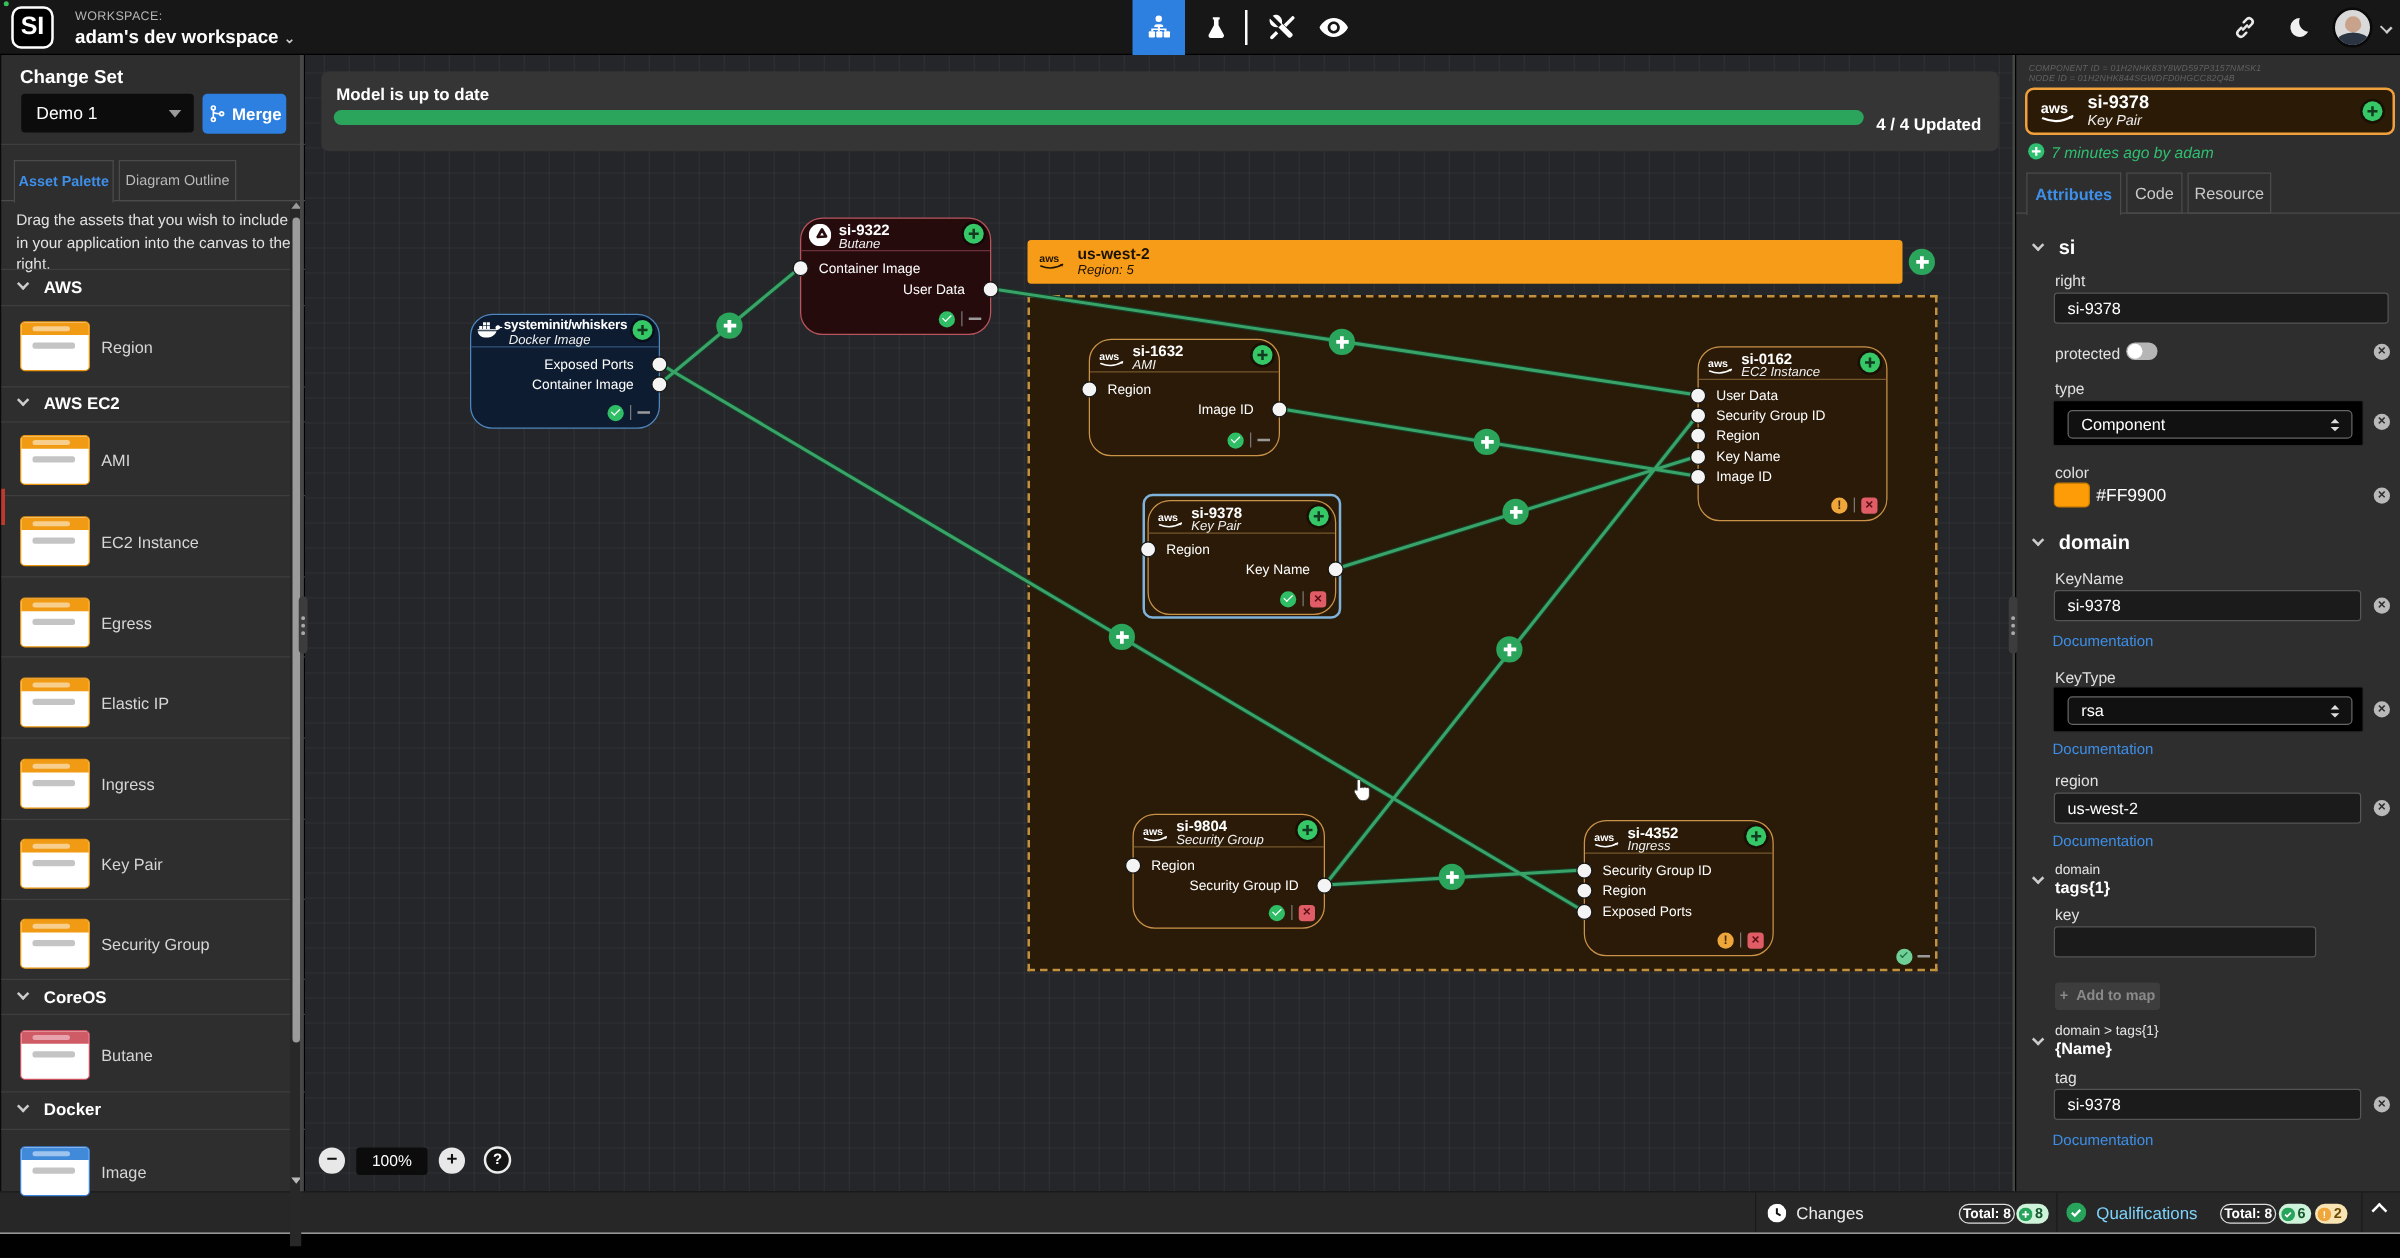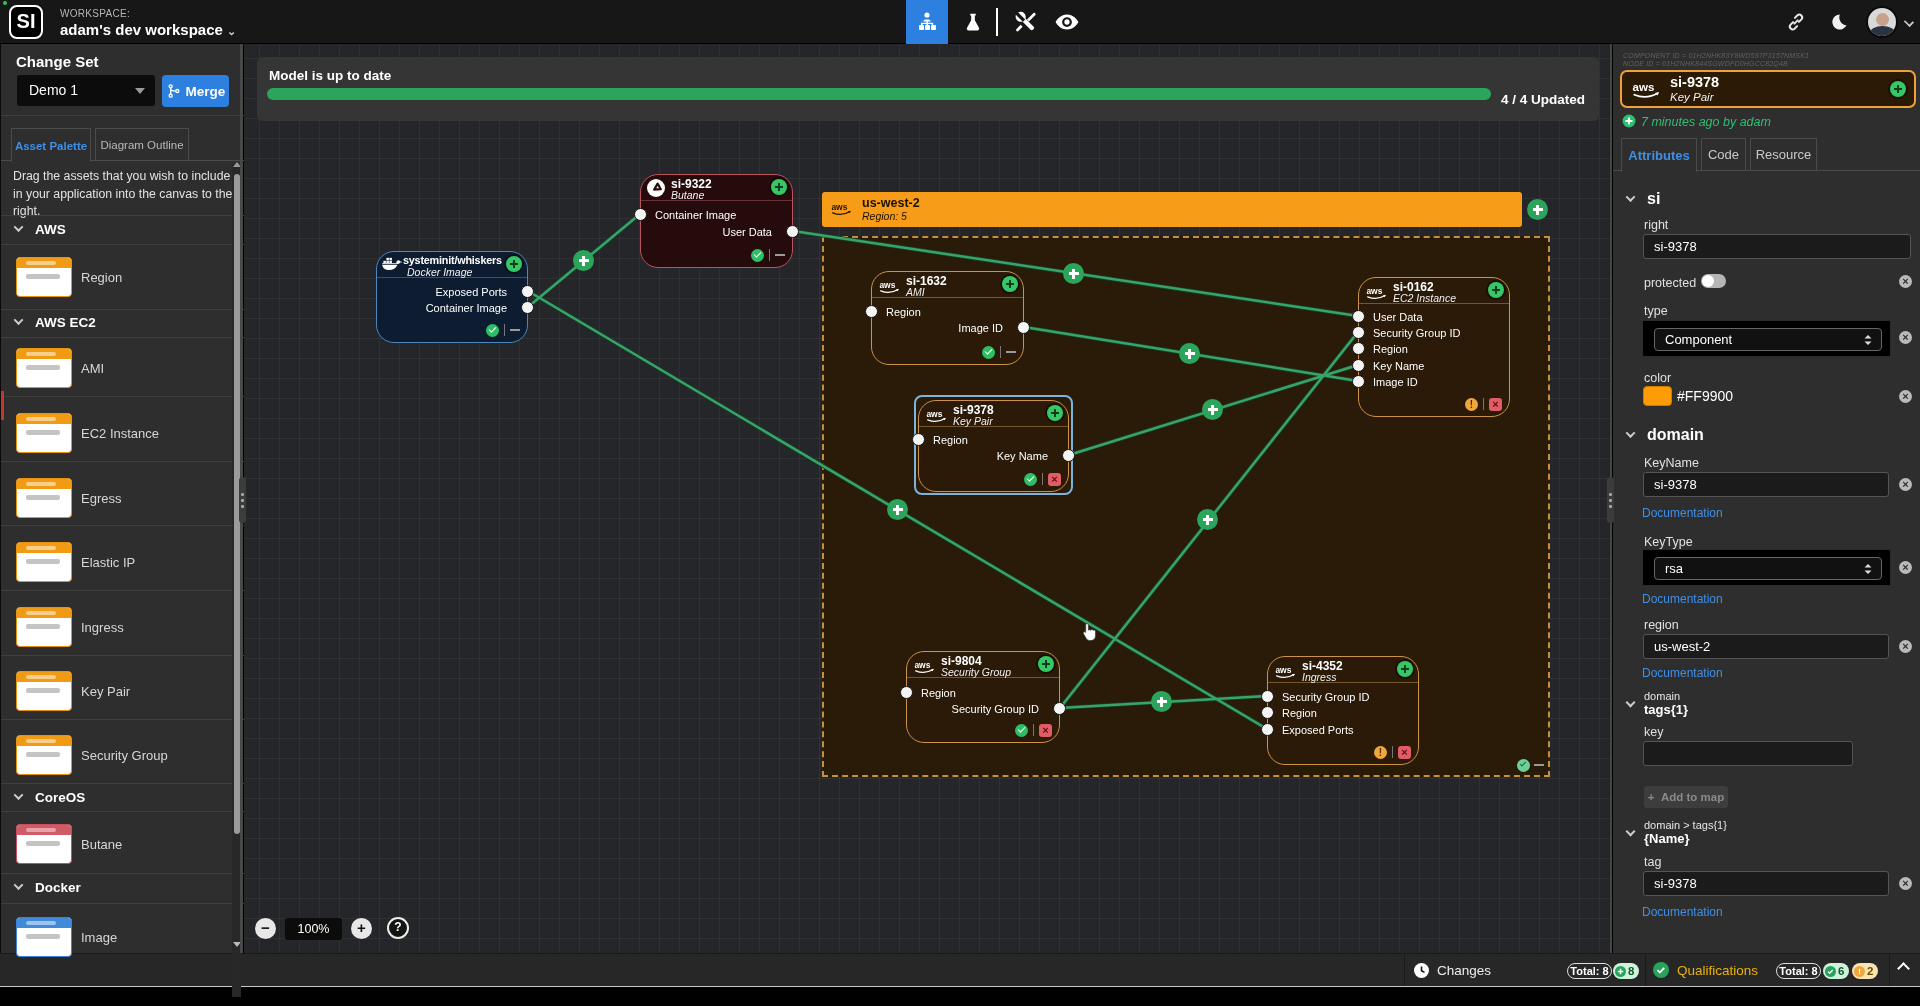--- a/index.html
+++ b/index.html
@@ -582,21 +582,21 @@
           <circle cx="7" cy="7" r="7" fill="#27A35B"></circle>
           <path d="M3.5 7h7M7 3.5v7" stroke="#fff" stroke-width="1.8"></path>
         </svg>
         <span style="margin-left:2px;">8</span>
   </div>
   <div class="bvdiv" style="left:1645px;"></div>
   <svg style="position:absolute;left:1653px;top:8px;" width="16" height="16" viewBox="0 0 16 16">
         <circle cx="8" cy="8" r="8" fill="#27A35B"></circle>
         <path d="M4.5 8.2l2.3 2.3 4.4-4.6" stroke="#fff" stroke-width="1.8" fill="none"></path>
       </svg>
-  <div style="position:absolute;left:1677px;top:9px;font-size:13.5px;color:#eab308;">Qualifications</div>
+  <div style="position:absolute;left:1677px;top:9px;font-size:13.5px;color:#7dd3fc;">Qualifications</div>
   <div class="pill" style="left:1776px;width:45px;border:1.5px solid #ddd;color:#fff;justify-content:center;font-size:11px;">Total:&nbsp;8</div>
   <div class="pill" style="left:1823px;width:26px;background:#CFF2DA;color:#14572c;">
     <svg style="margin-left:2px;" width="11" height="11" viewBox="0 0 16 16">
           <circle cx="8" cy="8" r="8" fill="#27A35B"></circle>
           <path d="M4.5 8.2l2.3 2.3 4.4-4.6" stroke="#fff" stroke-width="2" fill="none"></path>
         </svg>
         <span style="margin-left:2px;">6</span>
   </div>
   <div class="pill" style="left:1852px;width:26px;background:#F8E3B2;color:#6b4a00;">
     <svg style="margin-left:2px;" width="11" height="11" viewBox="0 0 14 14">

